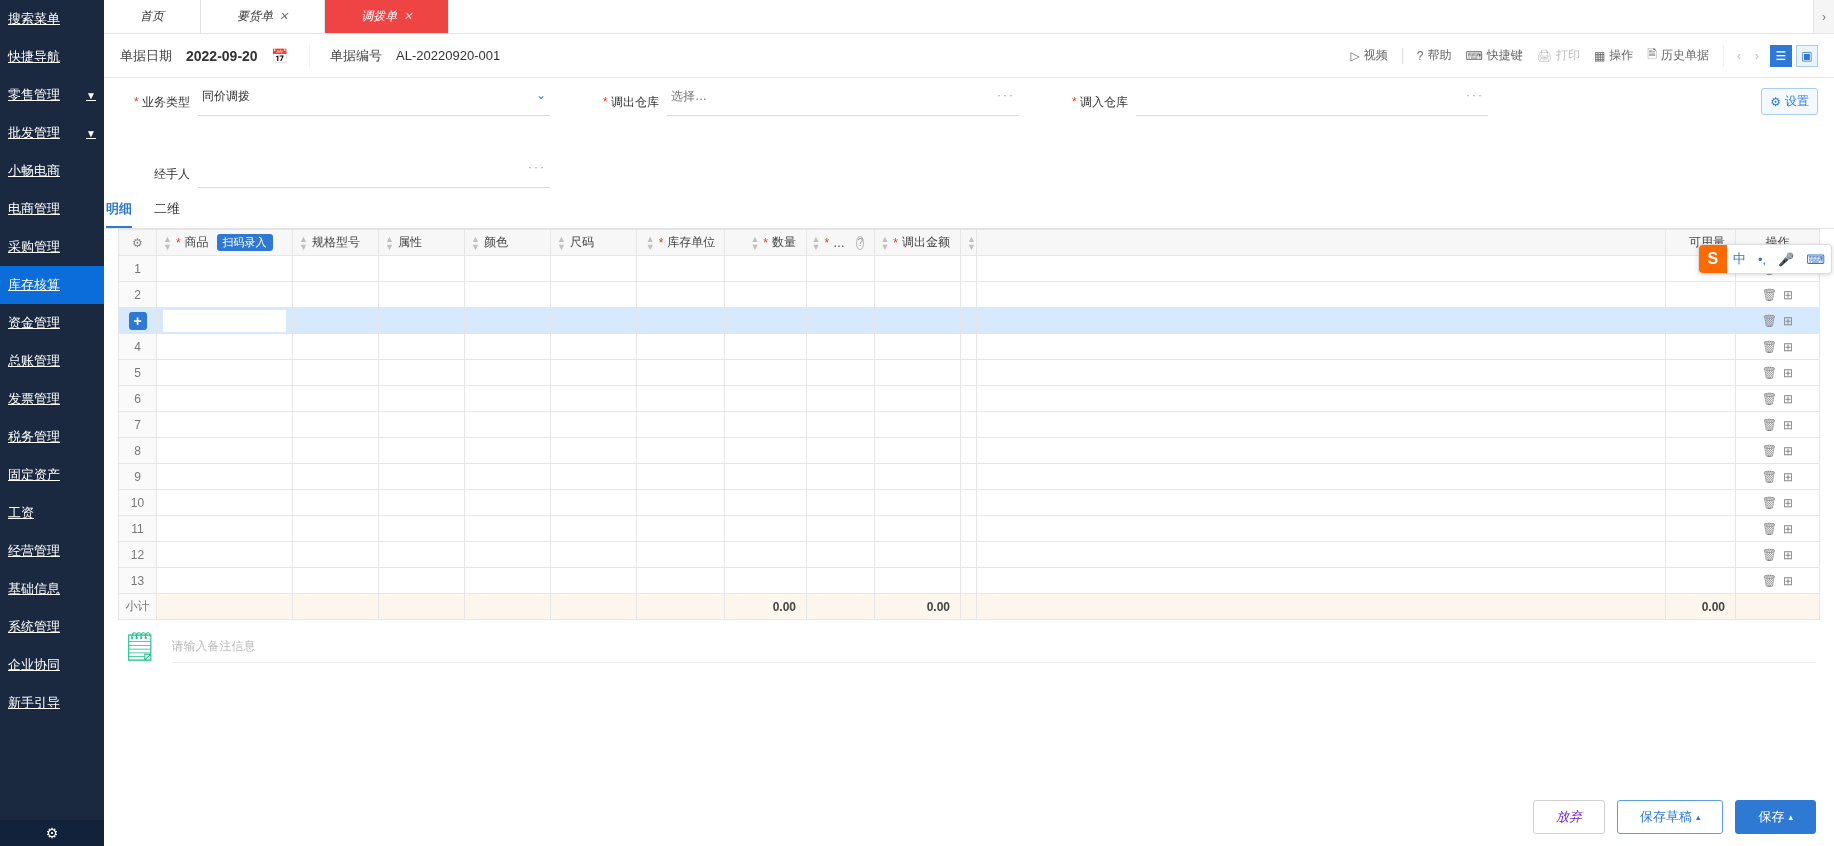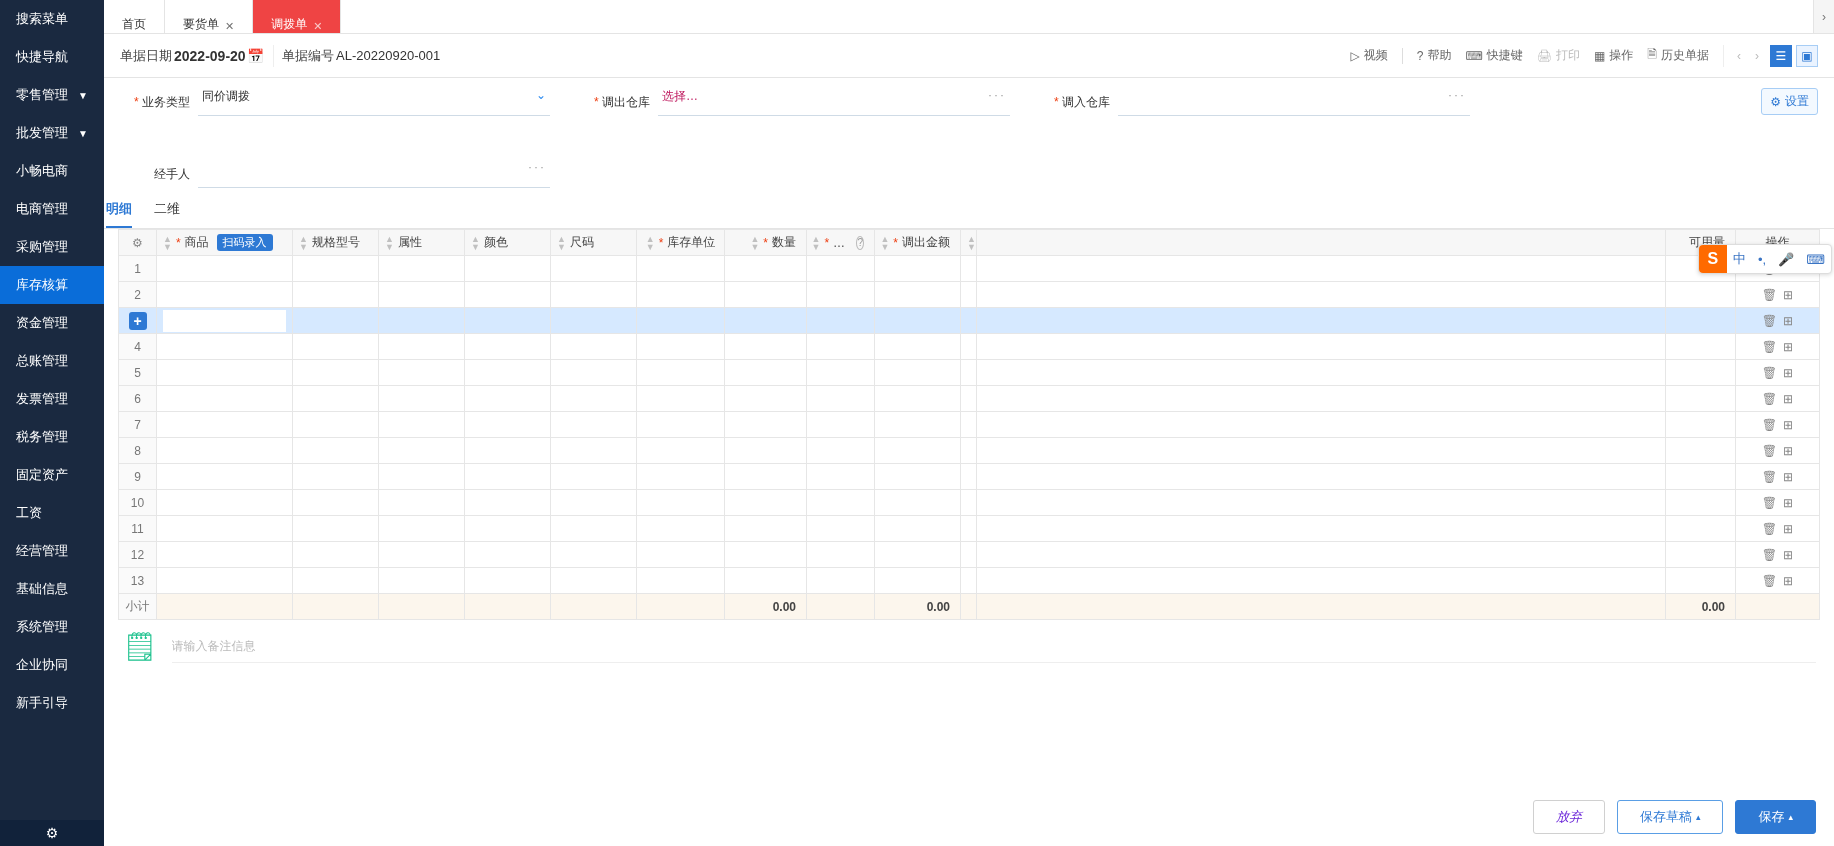--- a/index.html
+++ b/index.html
@@ -1,58 +1,58 @@
 <!DOCTYPE html>
 <html><head>
   <meta charset="utf-8">
   <style>
     * { margin: 0; padding: 0; box-sizing: border-box; }
     body { font-family: "Microsoft YaHei", Arial, sans-serif; font-size: 12px; color: #333; background: #fff; overflow: hidden; }
     .app { display: flex; height: 846px; width: 1834px; position: relative; }
     
     
     .sidebar { width: 104px; background: #1a2940; color: #fff; display: flex; flex-direction: column; }
-    .sidebar-item { height: 38px; display: flex; align-items: center; padding: 0 16px; font-size: 13px; cursor: pointer; }
+    .sidebar-item { height: 38px; display: flex; align-items: center; padding: 0 8px; font-size: 13px; cursor: pointer; text-decoration: underline; }
     .sidebar-item.has-arrow { justify-content: space-between; }
     .sidebar-item .caret { font-size: 10px; }
     .sidebar-item.active { background: #0a6dd9; }
     .sidebar-foot { margin-top: auto; height: 26px; background: #11223a; display: flex; align-items: center; justify-content: center; font-size: 14px; }
 
     
     .main { flex: 1; display: flex; flex-direction: column; position: relative; }
     
     
     .tabs { height: 34px; border-bottom: 1px solid #e4e4e4; display: flex; align-items: stretch; position: relative; }
-    .tab { padding: 0 18px; display: flex; align-items: flex-end; gap: 6px; cursor: pointer; border-right: 1px solid #e4e4e4; position: relative; }
+    .tab { padding: 0 36px; display: flex; align-items: center; gap: 6px; cursor: pointer; border-right: 1px solid #e4e4e4; position: relative; font-style: italic; }
     .tab.active { background: #ef4444; color: #fff; }
     .tab-close { font-size: 11px; opacity: .7; }
     .tabs-right { position: absolute; right: 0; top: 0; bottom: 0; display: flex; align-items: center; padding: 0 8px; color: #777; border-left: 1px solid #e4e4e4; background:#f5f5f5;}
 
     
-    .doc-bar { height: 44px; border-bottom: 1px solid #e4e4e4; display: flex; align-items: center; padding: 0 16px; gap: 2px; font-size: 13px; }
+    .doc-bar { height: 44px; border-bottom: 1px solid #e4e4e4; display: flex; align-items: center; padding: 0 16px; gap: 14px; font-size: 13px; }
     .doc-bar .lbl { color: #444; }
     .doc-date { font-weight: 600; font-size: 14px; }
     .cal-icon { color: #2e8cf0; font-size: 14px; }
     .doc-bar-sep { width:1px; height:22px; background:#eee; margin:0 6px;}
     .doc-actions { margin-left: auto; display: flex; align-items: center; gap: 14px; color: #666; font-size: 12px; }
     .doc-actions .act { display: flex; align-items: center; gap: 4px; cursor: pointer; }
     .doc-actions .divider { width: 1px; height: 16px; background: #ddd; }
     .nav-icons { display: flex; align-items: center; gap:0; border-left:1px solid #eee; padding-left:6px;}
     .nav-icons .nb { width:18px; display:flex; justify-content:center; color:#bbb; }
     .nav-icons .vb { width:22px; height:22px; display:flex; align-items:center; justify-content:center; color:#2e79d4; border:1px solid #a7cdf5; background:#eaf3ff; margin-left:4px;}
     .nav-icons .vb.active { background:#2e79d4; color:#fff; border-color:#2e79d4;}
 
     
-    .form-area { padding: 10px 16px 4px; display: flex; flex-wrap: wrap; gap: 44px 30px; position: relative; }
+    .form-area { padding: 10px 16px 4px; display: flex; flex-wrap: wrap; gap: 44px 39px; position: relative; }
     .form-field { display: flex; align-items: center; gap: 8px; }
     .form-field .flabel { width: 70px; text-align: right; color: #333; }
     .form-field .req::before { content: "* "; color: #ed4014; }
     .form-field .fctrl { width: 352px; height: 28px; border-bottom: 1px solid #cfdbe6; display: flex; align-items: flex-start; justify-content: space-between; padding: 0 4px; color: #333; }
     .form-field .fval { flex:1; }
-    .form-field .placeholder { color: #be185d; }
+    .form-field .placeholder { color: #737373; }
     .form-field .chev { color: #2e8cf0; font-size: 12px; }
     .form-field .more-dots { color: #999; letter-spacing: 2px; cursor: pointer; }
     .settings-btn { position: absolute; right: 16px; top: 10px; border: 1px solid #a7cdf5; color: #2e79d4; background: #f3f9ff; border-radius: 3px; font-size: 12px; padding: 4px 8px; display: flex; align-items: center; gap: 4px; cursor: pointer; }
 
     
     .subtabs { display: flex; gap: 22px; padding: 8px 2px 0; border-bottom: 1px solid #e4e4e4; }
     .subtab { padding-bottom: 8px; cursor: pointer; font-size: 13px; }
     .subtab.active { color: #2e79d4; border-bottom: 2px solid #2e79d4; font-weight:600;}
 
     

